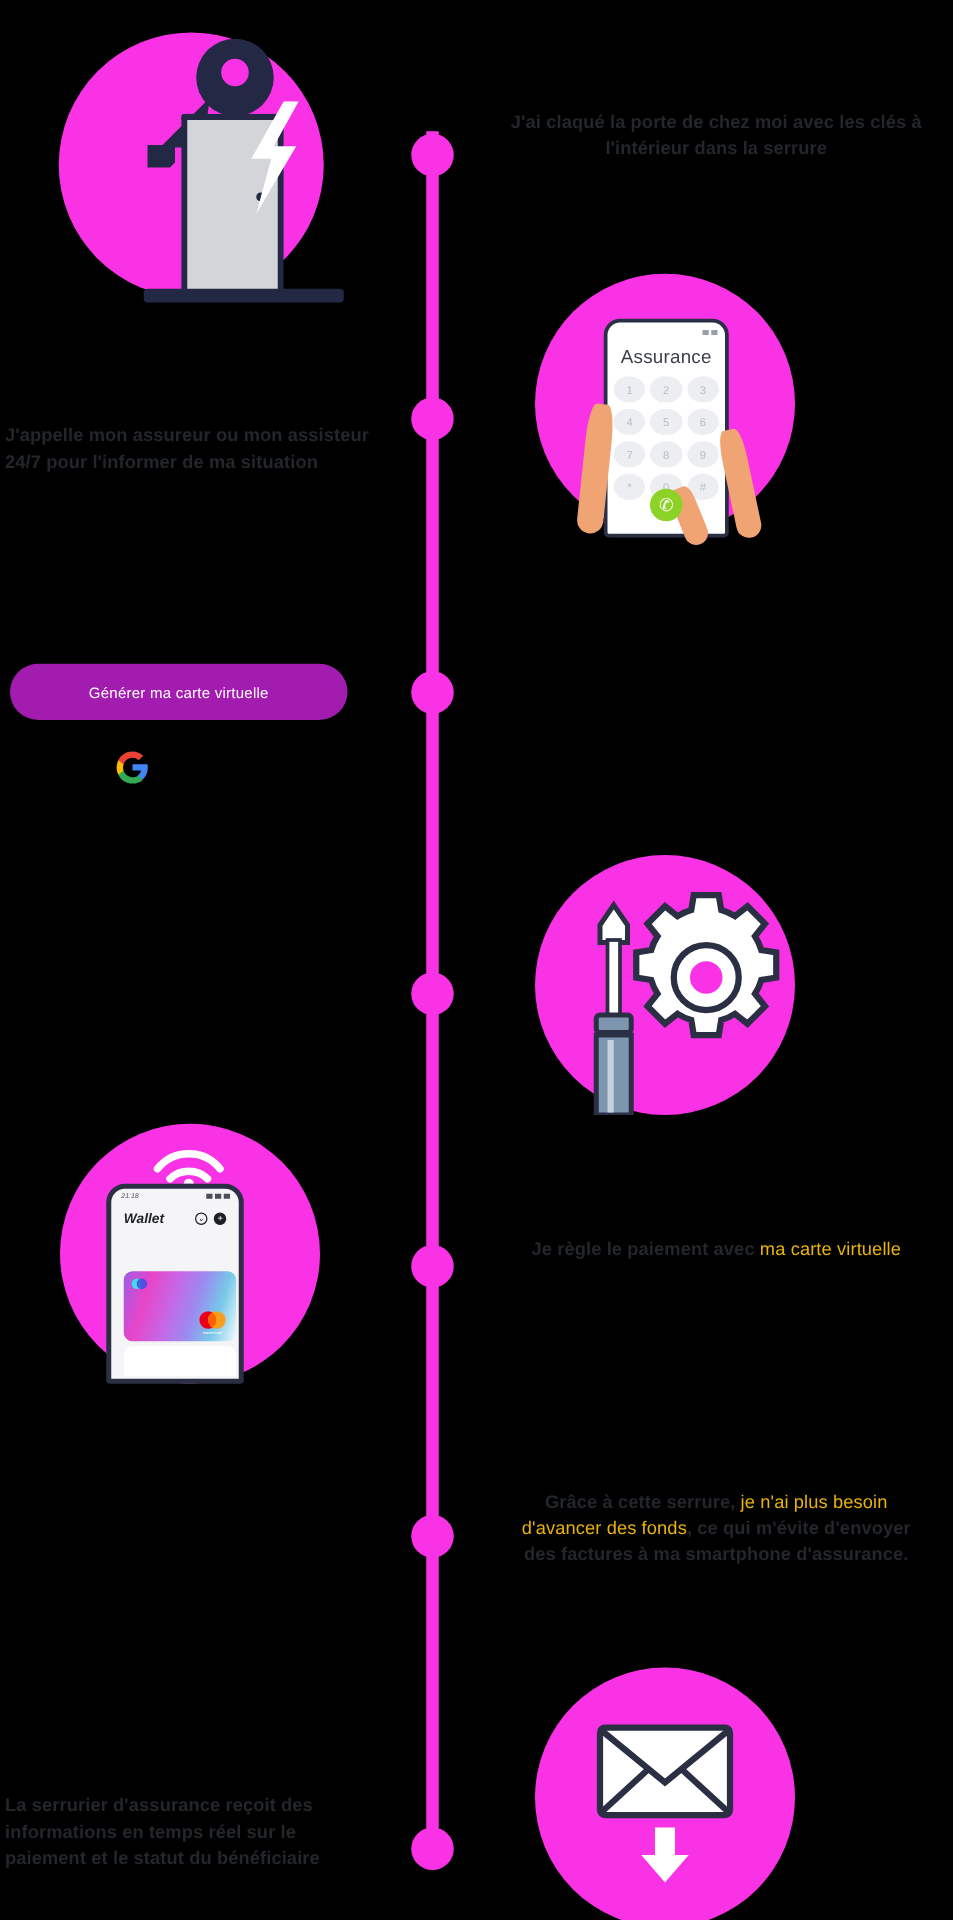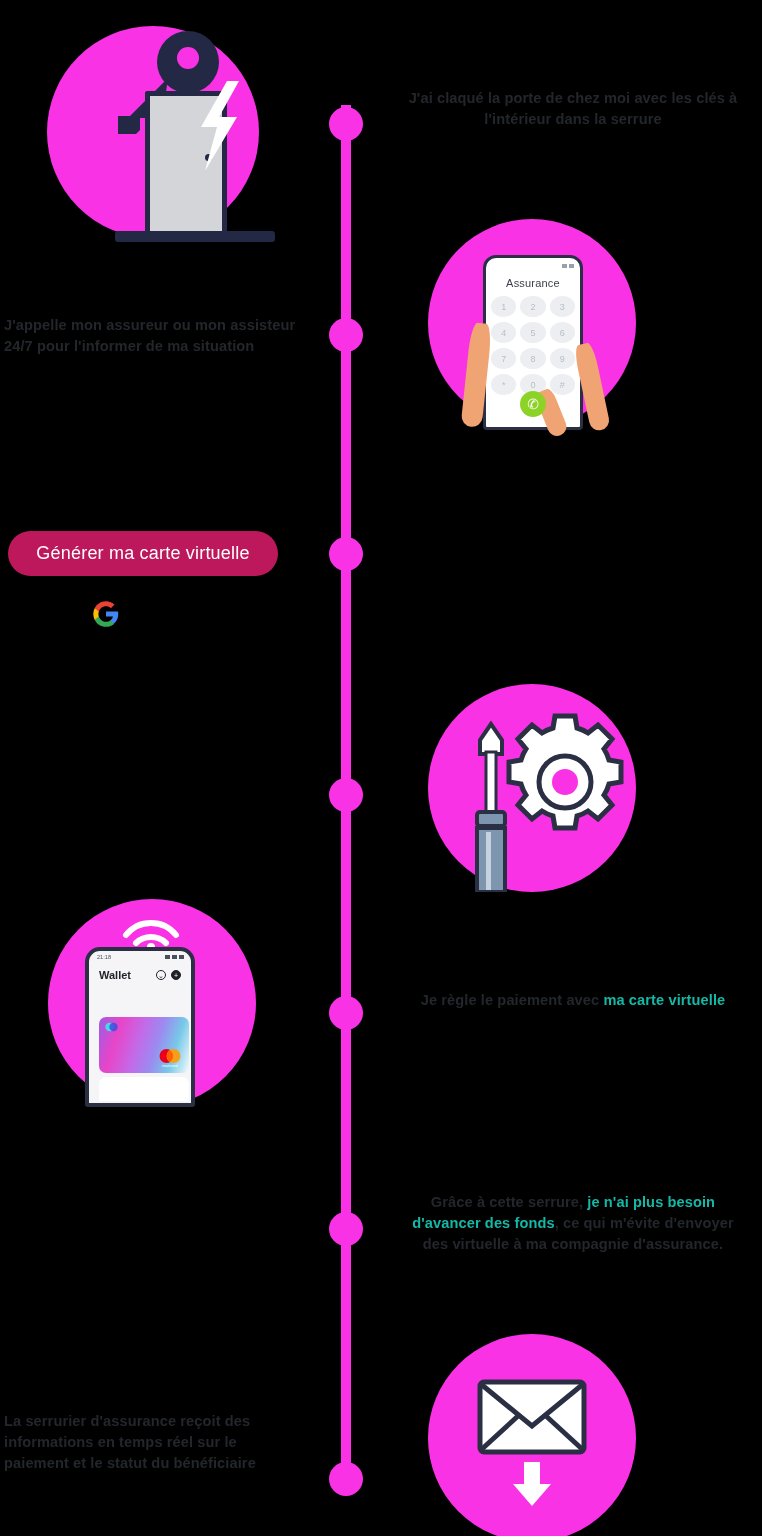--- a/index.html
+++ b/index.html
@@ -25,23 +25,23 @@
 
   
   .txt {
     position: absolute;
     color: #23262b;
     font-size: 14.6px;
     line-height: 1.45;
     letter-spacing: .1px;
     font-weight: 600;
   }
-  .txt.left  { left: 4px;   width: 300px; }
+  .txt.left  { left: 4px;   width: 300px; margin-top: 24px; }
   .txt.right { left: 403px; width: 340px; text-align: center; }
-  .txt b { font-weight: 700; color: #14b8a6; }
+  .txt b { font-weight: 400; color: #eab308; }
 
   
   .circle {
     position: absolute; border-radius: 50%;
     background: #fa32e6;
   }
 
   
   #icon-door { left: 47px; top: 26px; width: 212px; height: 212px; }
   #door-key {
@@ -77,21 +77,21 @@
     border-radius: 13px 13px 4px 4px;
     overflow: hidden;
     z-index: 3;
   }
   #dialer-status {
     height: 12px; display: flex; justify-content: flex-end;
     align-items: center; gap: 2px; padding: 3px 6px 0 0;
   }
   #dialer-status i { display:block; width:5px; height:4px; background:#9aa0ab; }
   #dialer-title {
-    text-align: center; font-size: 11px; color: #3b3f4a;
+    text-align: center; font-size: 15px; color: #3b3f4a;
     margin-top: 7px; font-weight: 500; letter-spacing:.2px;
   }
   #keypad {
     margin: 7px auto 0; width: 84px;
     display: grid; grid-template-columns: repeat(3, 1fr);
     gap: 5px 4px;
   }
   #keypad span {
     height: 21px; border-radius: 50%;
     background: #eceef1; color: #b9bec7;
@@ -109,21 +109,21 @@
     z-index: 4;
   }
   #finger-l { left: 38px; top: 104px; width: 21px; height: 104px; transform: rotate(6deg); }
   #finger-r1 { left: 154px; top: 124px; width: 20px; height: 88px; transform: rotate(-12deg); }
   #finger-r2 { left: 114px; top: 170px; width: 19px; height: 48px; transform: rotate(-22deg); }
 
   
   #icon-tools { left: 428px; top: 684px; width: 208px; height: 208px; }
 
   
-  #icon-wallet { left: 48px; top: 899px; width: 208px; height: 208px; }
+  #icon-wallet { left: 48px; top: 899px; width: 208px; height: 208px; font-style: italic; }
   #nfc { position: absolute; left: 72px; top: 8px; width: 62px; height: 40px; }
   #wphone {
     position: absolute; left: 37px; top: 48px;
     width: 110px; height: 160px;
     background: #f5f5f7;
     border: 4px solid #2b2f44;
     border-radius: 15px 15px 3px 3px;
     overflow: hidden;
   }
   #wstatus {
@@ -163,22 +163,22 @@
     background: #fff;
   }
 
   
   #icon-mail { left: 428px; top: 1334px; width: 208px; height: 208px; }
 
   
   #gen-button {
     position: absolute; left: 8px; top: 531px;
     width: 270px; height: 45px;
-    background: #be185d; border: none; border-radius: 23px;
-    color: #fff; font-size: 18px; letter-spacing: .2px;
+    background: #a21caf; border: none; border-radius: 23px;
+    color: #fff; font-size: 12px; letter-spacing: .2px;
     font-family: "Liberation Sans", sans-serif;
     cursor: pointer;
   }
   #google-logo { position: absolute; left: 92px; top: 600px; width: 28px; height: 28px; }
 </style>
 </head>
 <body>
 
 <div id="stage">
 
@@ -302,21 +302,21 @@
         </svg>
       </div>
       <div id="wcard-b"></div>
     </div>
   </div>
   <div class="txt right" style="top:990px">
     <span>Je règle le paiement avec </span><b>ma carte virtuelle</b>
   </div>
 
   <div class="txt right" style="top:1192px">
-    <span>Grâce à cette serrure, </span><b>je n'ai plus besoin d'avancer des fonds</b><span>, ce qui m'évite d'envoyer des virtuelle à ma compagnie d'assurance.</span>
+    <span>Grâce à cette serrure, </span><b>je n'ai plus besoin d'avancer des fonds</b><span>, ce qui m'évite d'envoyer des factures à ma smartphone d'assurance.</span>
   </div>
 
   <div class="txt left" style="top:1411px">La serrurier d'assurance reçoit des informations en temps réel sur le paiement et le statut du bénéficiaire</div>
   <div class="circle" id="icon-mail">
     <svg viewBox="0 0 208 208" width="208" height="208">
       <g>
         <rect x="52" y="48" width="104" height="70" rx="4" fill="#ffffff" stroke="#2b2f44" stroke-width="5"></rect>
         <path d="M54 51 L104 92 L154 51" fill="none" stroke="#2b2f44" stroke-width="5"></path>
         <path d="M54 115 L90 82" fill="none" stroke="#2b2f44" stroke-width="5"></path>
         <path d="M154 115 L118 82" fill="none" stroke="#2b2f44" stroke-width="5"></path>

